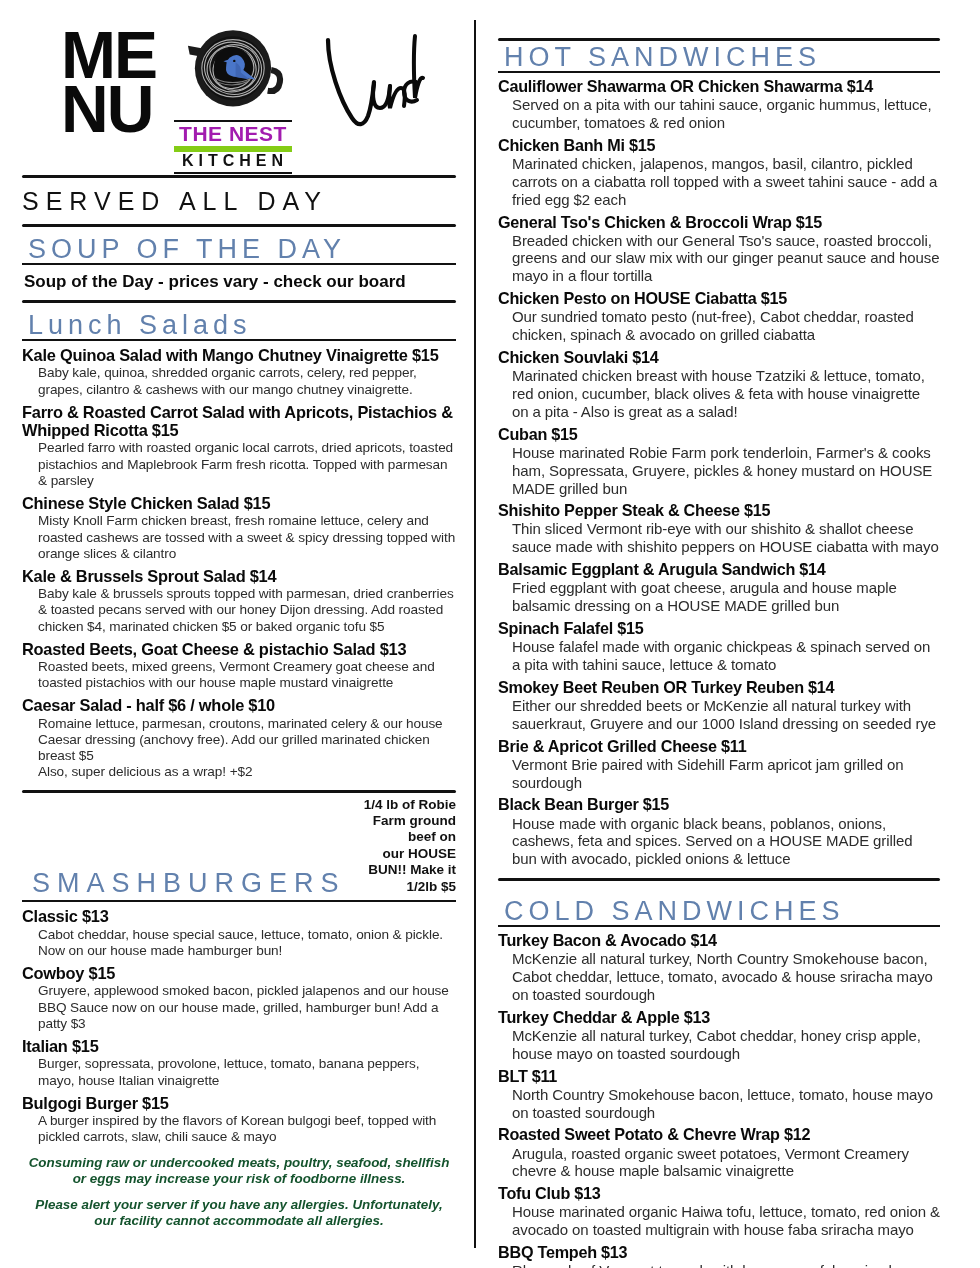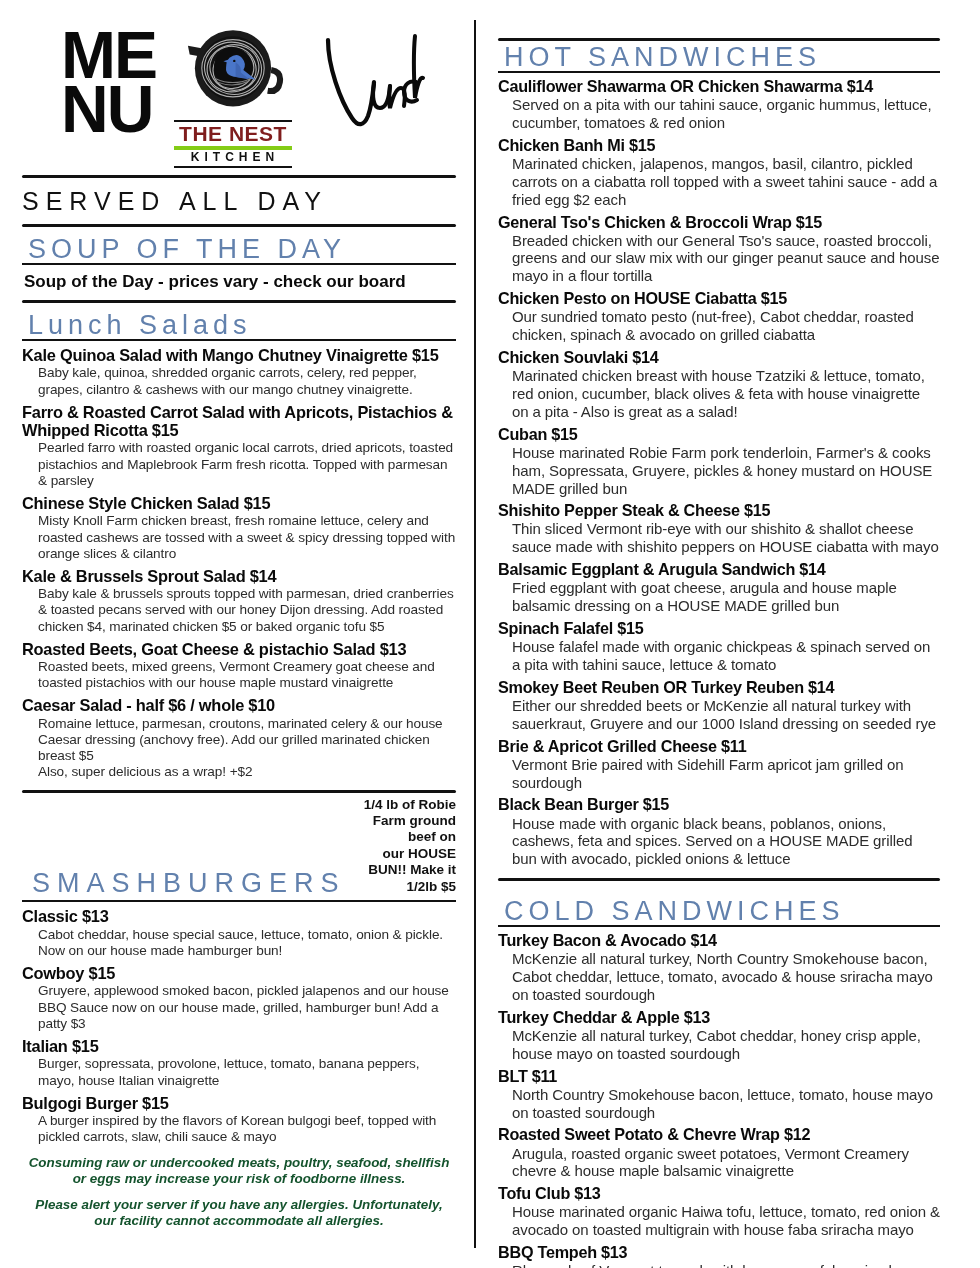--- a/index.html
+++ b/index.html
@@ -22,26 +22,26 @@
   .masthead { display:flex; align-items:flex-start; height:155px; position:relative;margin-left:39px; }
   .wordmark {
     font-family:"Liberation Sans", sans-serif;
     font-weight:bold; font-size:66px; line-height:0.82;
     letter-spacing:-2px; color:#0a0a0a; padding-top:8px;
   }
   .logo-block { margin-left:18px; width:118px; text-align:center; padding-top:2px; }
   .skillet { position:relative; width:104px; height:96px; margin:0 auto; }
   .logo-name {
     font-family:"Liberation Sans", sans-serif; font-weight:bold;
-    font-size:21px; letter-spacing:0.5px; color:#7f1d1d;
-    border-top:2px solid #111; border-bottom:4px solid #84cc16;
+    font-size:21px; letter-spacing:0.5px; color:#a21caf;
+    border-top:2px solid #111; border-bottom:6px solid #84cc16;
     padding:1px 0 1px 0; margin-top:2px; line-height:1.05;
   }
   .logo-sub {
-    font-size:12px; font-weight:bold; letter-spacing:5px; color:#111;
+    font-size:16px; font-weight:bold; letter-spacing:5px; color:#111;
     border-bottom:2px solid #111; padding-bottom:2px; padding-left:4px;
   }
   .script-lunch {
     margin-left:26px; margin-top:2px;
   }
 
   
   .rule-thick { height:3px; background:#111; border-radius:2px; }
   .rule-thin  { height:2px; background:#111; }
 

